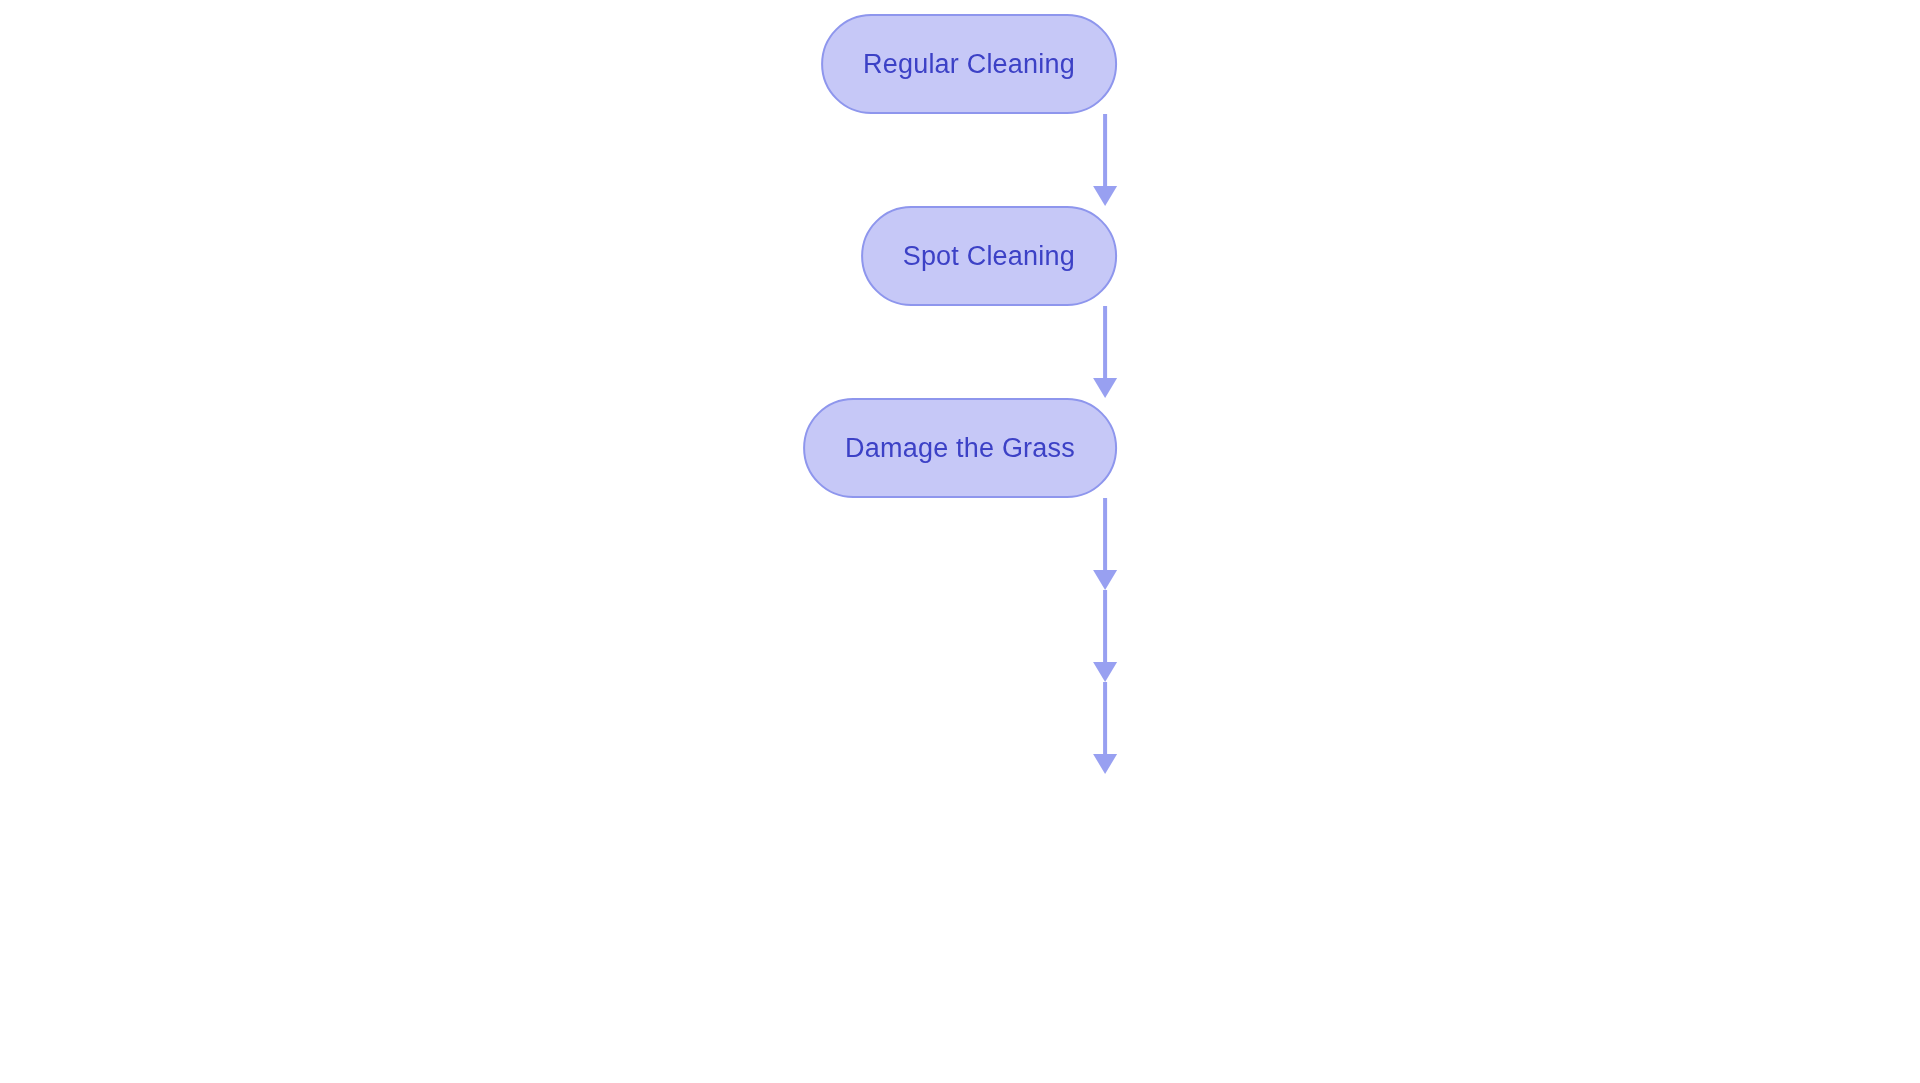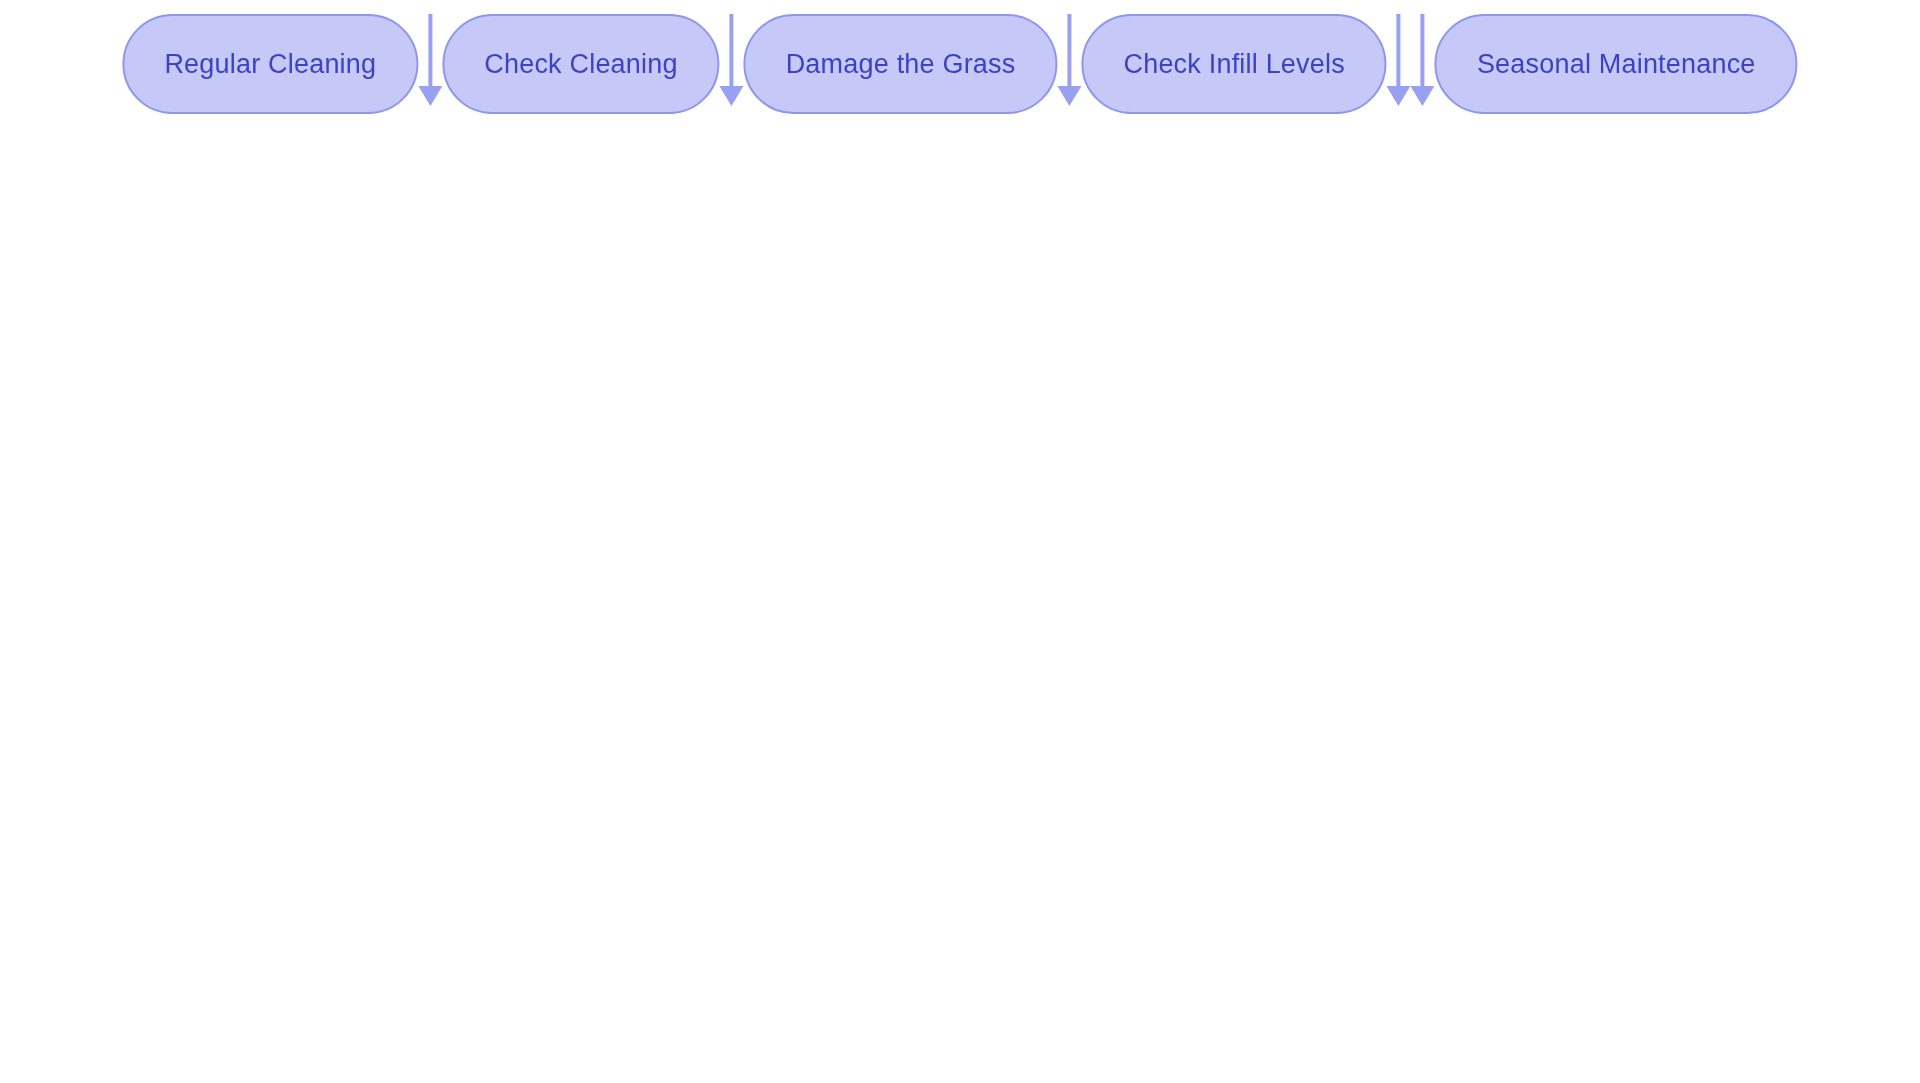--- a/index.html
+++ b/index.html
@@ -20,22 +20,22 @@
     height: 1083px;
     background: var(--background);
     overflow: hidden;
   }
   .flow {
     position: absolute;
     left: 960px;
     top: 14px;
     transform: translateX(-50%);
     display: flex;
-    flex-direction: row;
-    align-items: flex-start;
+    flex-direction: column;
+    align-items: flex-end;
   }
   .node {
     height: 100px;
     padding: 0 40px;
     display: flex;
     align-items: center;
     justify-content: center;
     background: var(--node-fill);
     border: 2px solid var(--node-border);
     border-radius: 50px;
@@ -75,50 +75,44 @@
     <div class="node">
       <span class="node-label">Regular Cleaning</span>
     </div>
 
     <div class="connector">
       <div class="line"></div>
       <div class="arrowhead"></div>
     </div>
 
     <div class="node">
-      <span class="node-label">Check Cleaning</span>
+      <span class="node-label">Spot Cleaning</span>
     </div>
 
     <div class="connector">
       <div class="line"></div>
       <div class="arrowhead"></div>
     </div>
 
     <div class="node">
       <span class="node-label">Damage the Grass</span>
     </div>
 
     <div class="connector">
       <div class="line"></div>
       <div class="arrowhead"></div>
     </div>
 
-    <div class="node">
-      <span class="node-label">Check Infill Levels</span>
-    </div>
 
     <div class="connector">
       <div class="line"></div>
       <div class="arrowhead"></div>
     </div>
 
 
     <div class="connector">
       <div class="line"></div>
       <div class="arrowhead"></div>
     </div>
 
-    <div class="node">
-      <span class="node-label">Seasonal Maintenance</span>
-    </div>
 
   </div>
 </div>
 
 </body></html>

